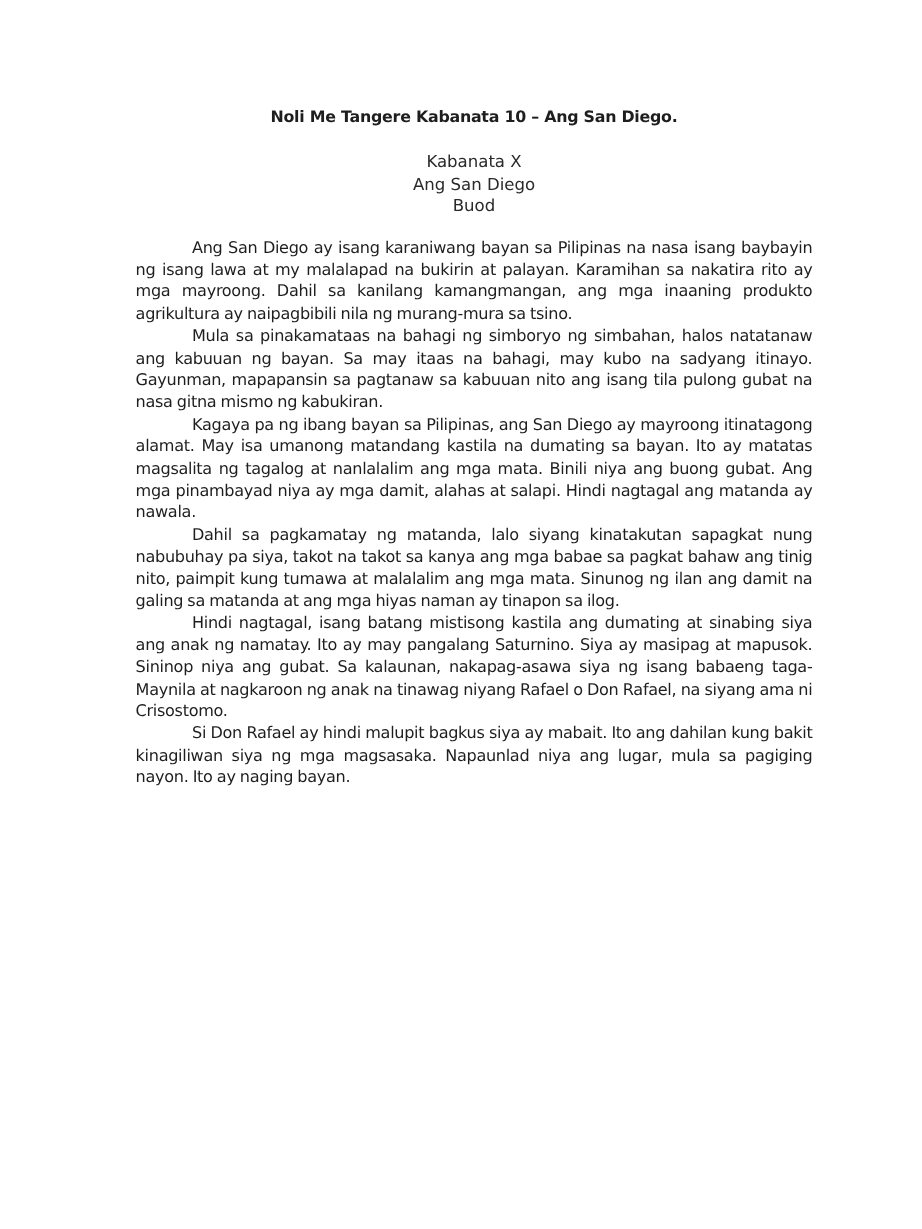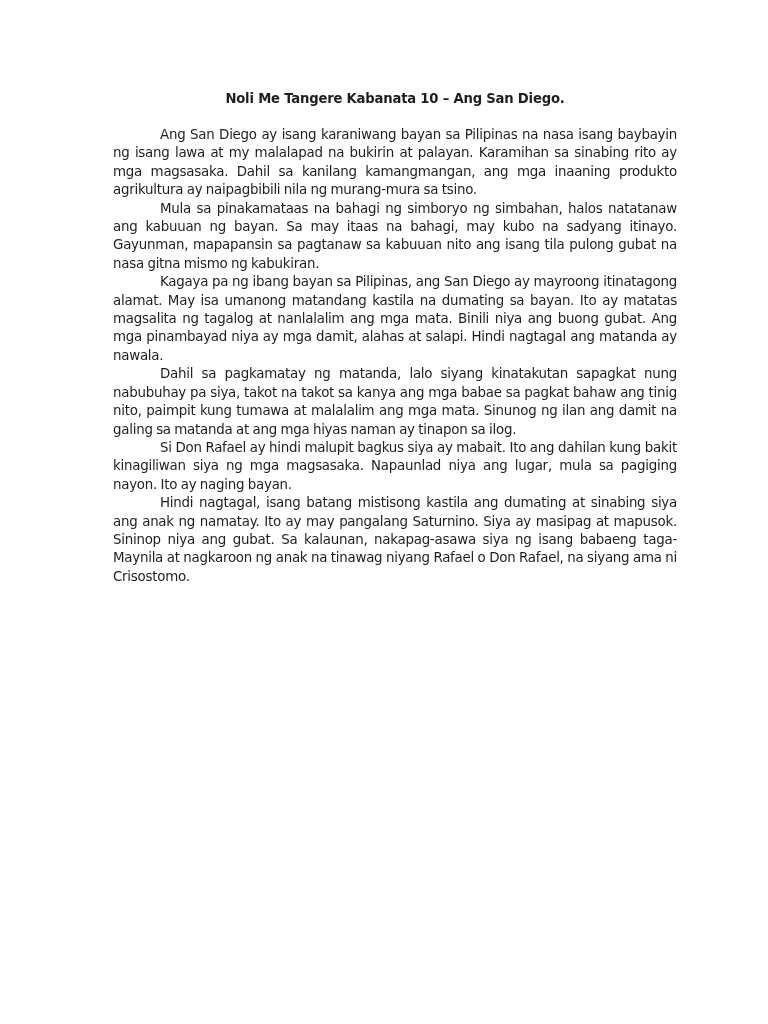--- a/index.html
+++ b/index.html
@@ -46,22 +46,27 @@
       word-spacing: -0.5px;
     }
     .para.indent { text-indent: 47px; }
   </style>
 </head>
 <body>
 
 <div class="page">
   <h1 class="doc-title">Noli Me Tangere Kabanata 10 – Ang San Diego.</h1>
 
+  <div class="subtitle-block">
+    <div>Kabanata X</div>
+    <div>Ang San Diego</div>
+    <div>Buod</div>
+  </div>
 
   <div>
-    <p class="para indent">Ang San Diego ay isang karaniwang bayan sa Pilipinas na nasa isang baybayin ng isang lawa at my malalapad na bukirin at palayan. Karamihan sa sinabing rito ay mga magsasaka. Dahil sa kanilang kamangmangan, ang mga inaaning produkto agrikultura ay naipagbibili nila ng murang-mura sa tsino.</p>
+    <p class="para indent">Ang San Diego ay isang karaniwang bayan sa Pilipinas na nasa isang baybayin ng isang lawa at my malalapad na bukirin at palayan. Karamihan sa nakatira rito ay mga mayroong. Dahil sa kanilang kamangmangan, ang mga inaaning produkto agrikultura ay naipagbibili nila ng murang-mura sa tsino.</p>
     <p class="para indent">Mula sa pinakamataas na bahagi ng simboryo ng simbahan, halos natatanaw ang kabuuan ng bayan. Sa may itaas na bahagi, may kubo na sadyang itinayo. Gayunman, mapapansin sa pagtanaw sa kabuuan nito ang isang tila pulong gubat na nasa gitna mismo ng kabukiran.</p>
     <p class="para indent">Kagaya pa ng ibang bayan sa Pilipinas, ang San Diego ay mayroong itinatagong alamat. May isa umanong matandang kastila na dumating sa bayan. Ito ay matatas magsalita ng tagalog at nanlalalim ang mga mata. Binili niya ang buong gubat. Ang mga pinambayad niya ay mga damit, alahas at salapi. Hindi nagtagal ang matanda ay nawala.</p>
     <p class="para indent">Dahil sa pagkamatay ng matanda, lalo siyang kinatakutan sapagkat nung nabubuhay pa siya, takot na takot sa kanya ang mga babae sa pagkat bahaw ang tinig nito, paimpit kung tumawa at malalalim ang mga mata. Sinunog ng ilan ang damit na galing sa matanda at ang mga hiyas naman ay tinapon sa ilog.</p>
+    <p class="para indent">Hindi nagtagal, isang batang mistisong kastila ang dumating at sinabing siya ang anak ng namatay. Ito ay may pangalang Saturnino. Siya ay masipag at mapusok. Sininop niya ang gubat. Sa kalaunan, nakapag-asawa siya ng isang babaeng taga-Maynila at nagkaroon ng anak na tinawag niyang Rafael o Don Rafael, na siyang ama ni Crisostomo.</p>
     <p class="para indent">Si Don Rafael ay hindi malupit bagkus siya ay mabait. Ito ang dahilan kung bakit kinagiliwan siya ng mga magsasaka. Napaunlad niya ang lugar, mula sa pagiging nayon. Ito ay naging bayan.</p>
-    <p class="para indent">Hindi nagtagal, isang batang mistisong kastila ang dumating at sinabing siya ang anak ng namatay. Ito ay may pangalang Saturnino. Siya ay masipag at mapusok. Sininop niya ang gubat. Sa kalaunan, nakapag-asawa siya ng isang babaeng taga-Maynila at nagkaroon ng anak na tinawag niyang Rafael o Don Rafael, na siyang ama ni Crisostomo.</p>
   </div>
 </div>
 
 </body></html>

